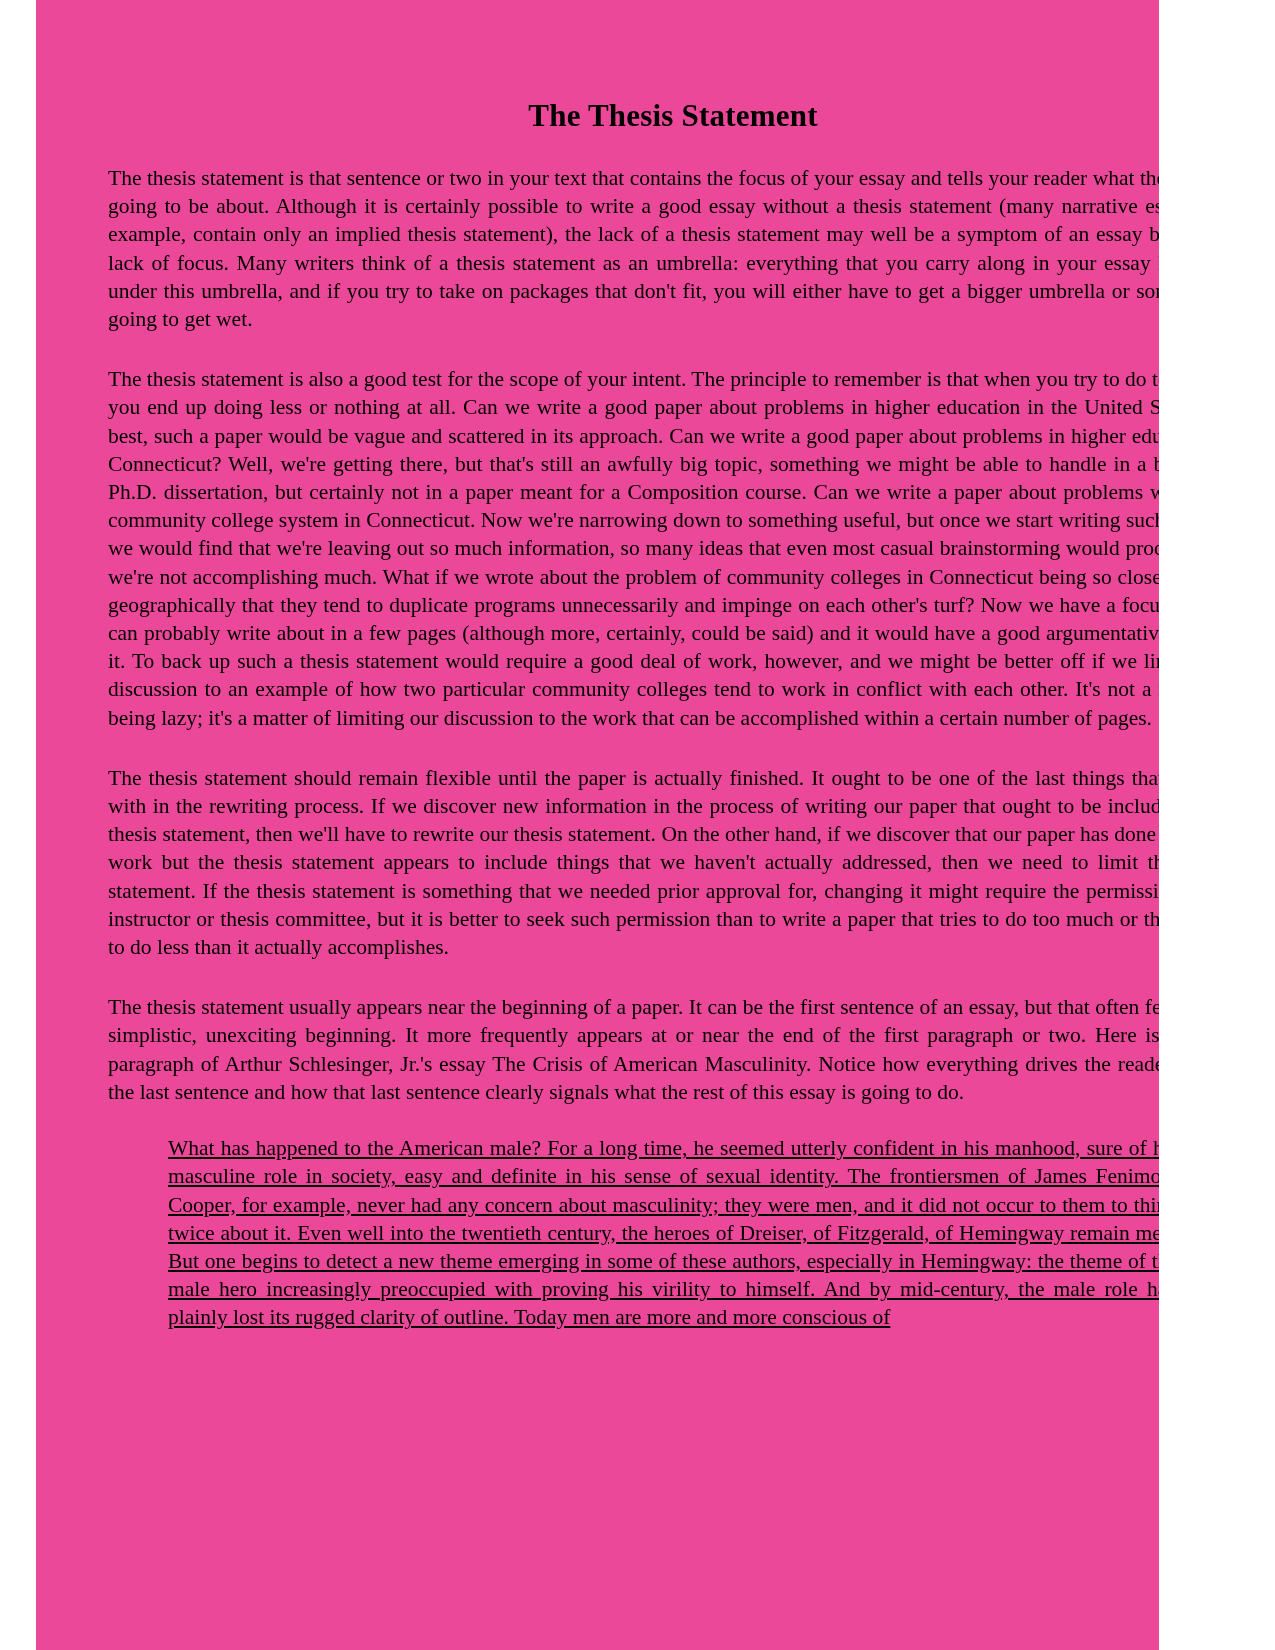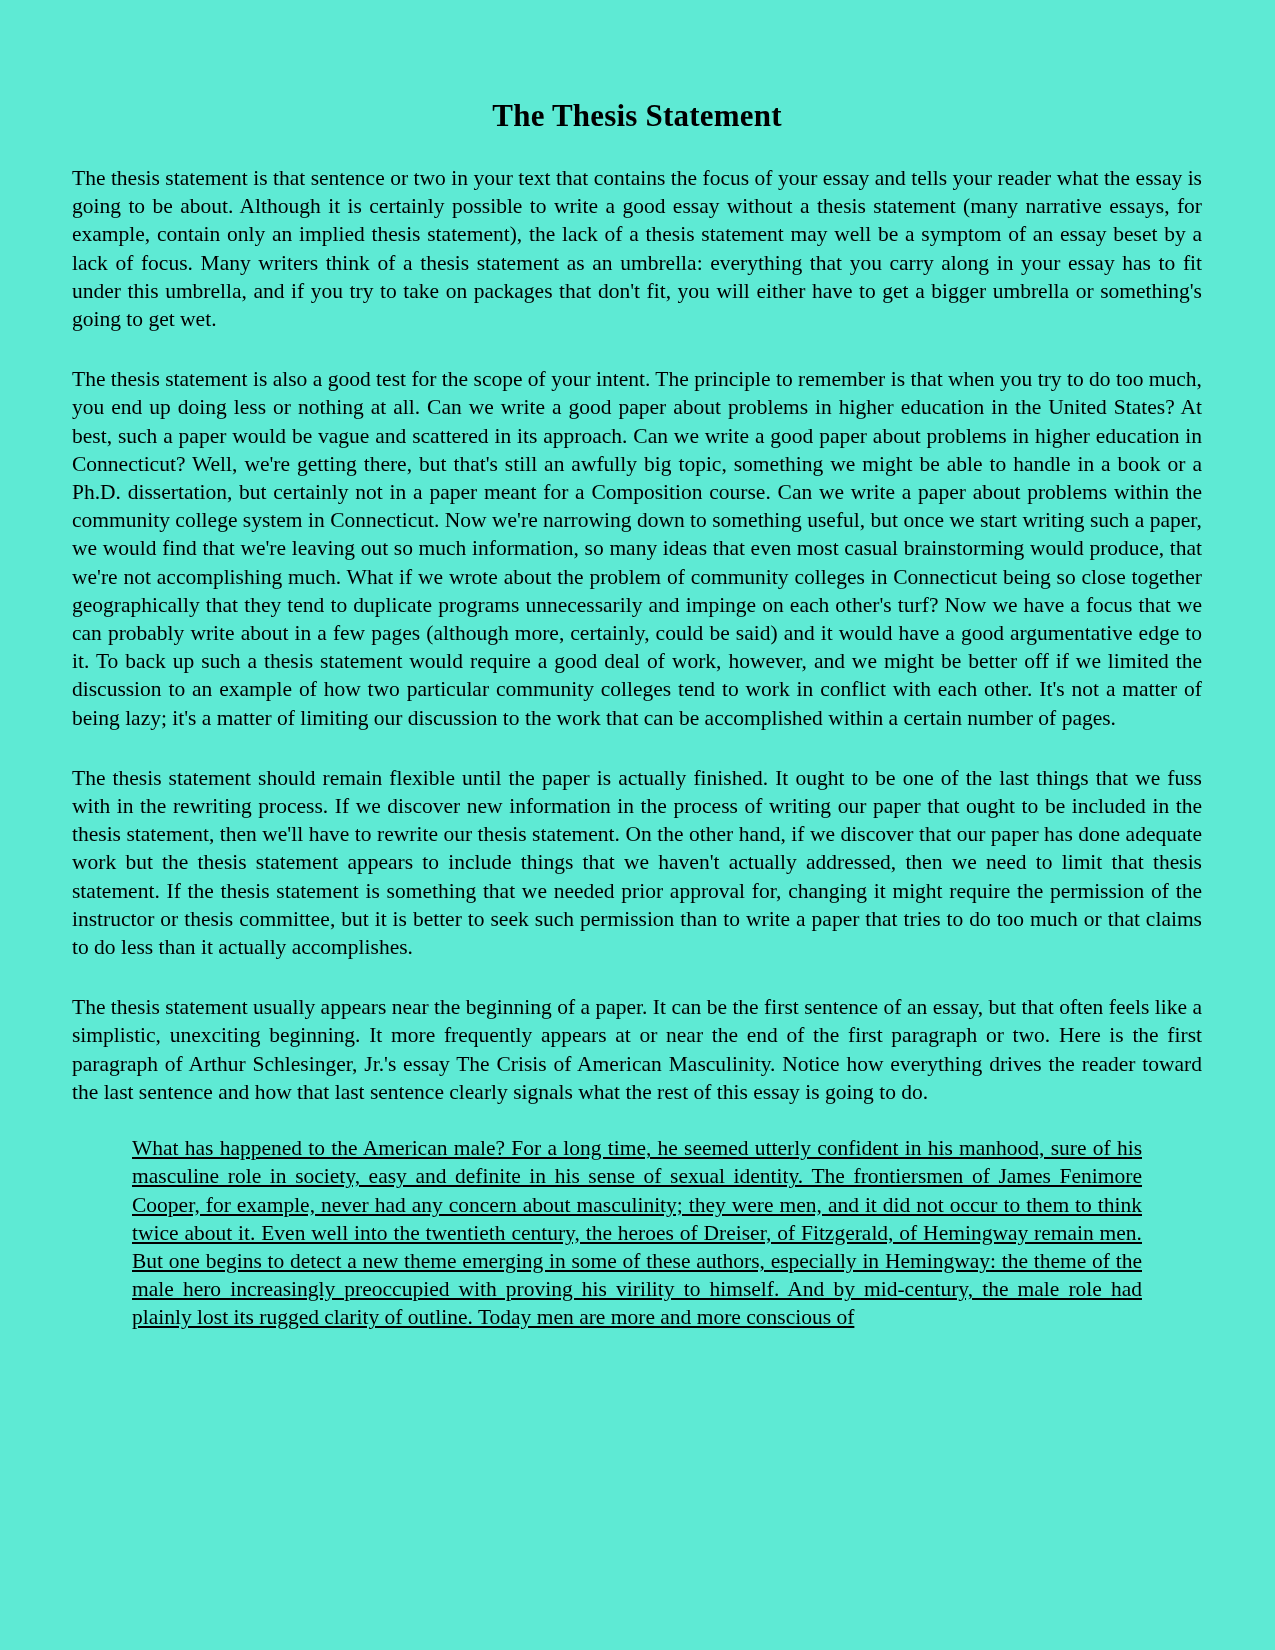--- a/index.html
+++ b/index.html
@@ -2,27 +2,28 @@
 <html><head>
 <meta charset="utf-8">
 <style>
   html, body {
     margin: 0;
     padding: 0;
     background: #ffffff;
   }
   .page {
     position: relative;
-    width: 1275px;
+    width: 1123px;
     height: 1650px;
-    background: #5eead4;
+    background: #ec4899;
     box-sizing: border-box;
     overflow: hidden;
     font-family: "Liberation Serif", "DejaVu Serif", serif;
     color: #000000;
+    margin-left: 36px;
   }
   .content {
     position: absolute;
     left: 72px;
     top: 0;
     width: 1130px;
   }
   .doc-title {
     font-family: "Liberation Serif", "DejaVu Serif", serif;
     font-weight: bold;

